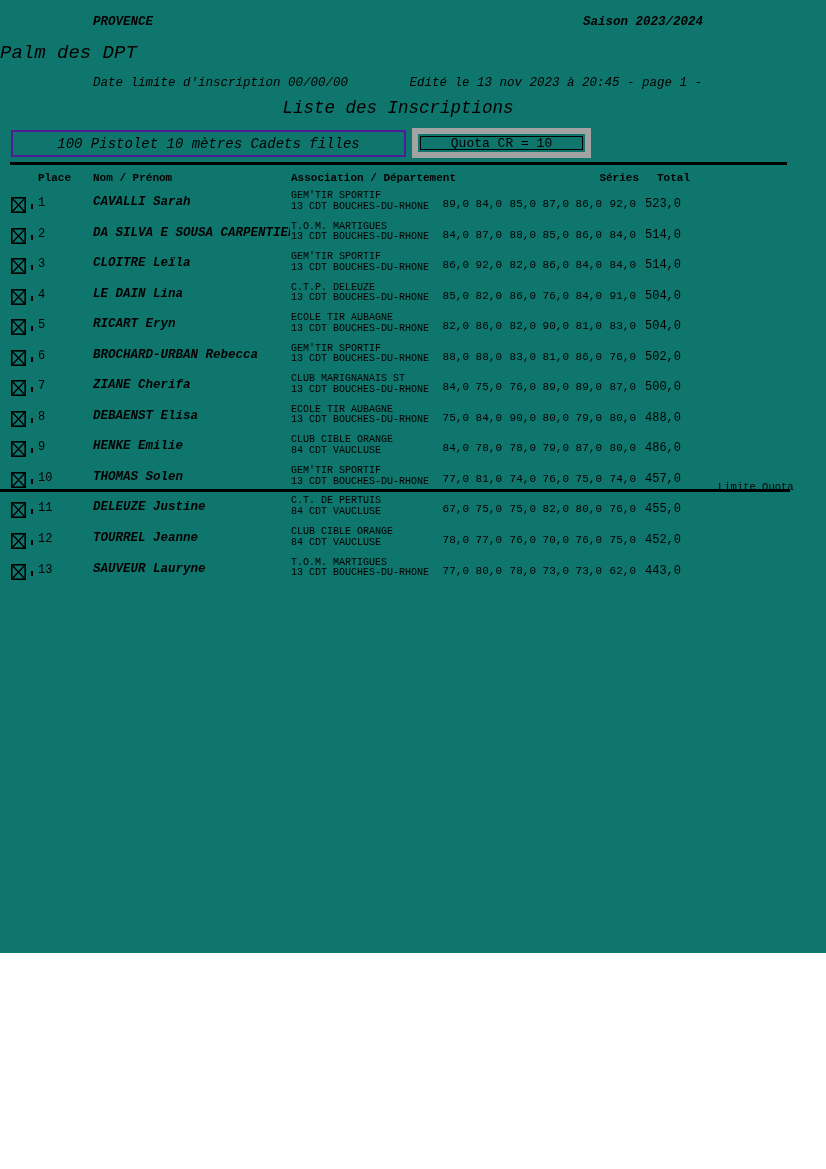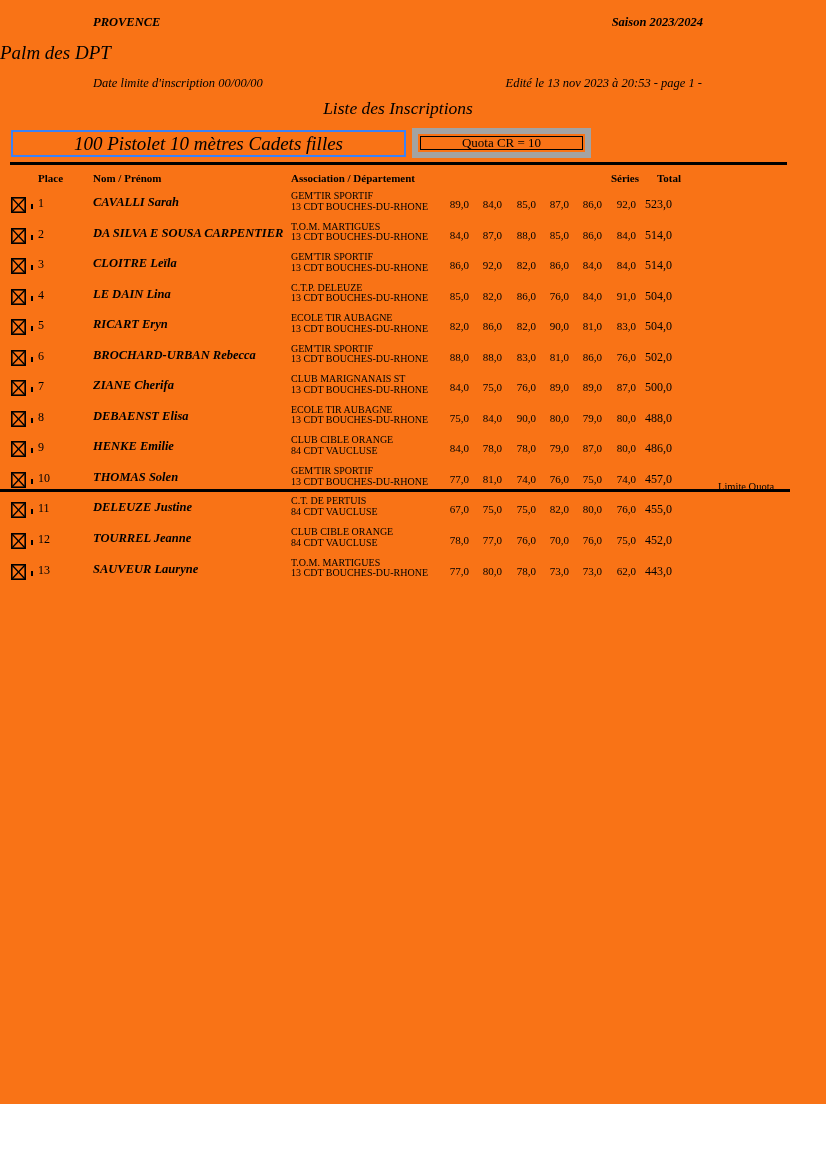--- a/index.html
+++ b/index.html
@@ -1,36 +1,36 @@
 <!DOCTYPE html>
 <html><head>
 <meta charset="utf-8">
 <style>
   html,body { margin:0; padding:0; background:#fff; }
   .page {
-    position:relative; width:826px; height:1104px;
-    background:#f97316; color:#000;
-    font-family:Liberation Serif, serif;
+    position:relative; width:826px; height:953px;
+    background:#0f766e; color:#000;
+    font-family:Liberation Mono, monospace;
     overflow:hidden;
   }
   .abs { position:absolute; }
 
   
   .region   { left:93px;  top:15px; font-size:12.5px; font-weight:bold; font-style:italic; }
   .season   { right:123px; top:15px; font-size:12.5px; font-weight:bold; font-style:italic; }
   .palm     { left:0; width:800px; top:42px; text-align:left; font-size:19px; font-style:italic; }
   .deadline { left:93px;  top:76px; font-size:12.5px; font-style:italic; }
   .edited   { right:124px; top:76px; font-size:12.5px; font-style:italic; }
   .listtitle{ left:0; width:796px; top:98px; text-align:center; font-size:17.5px; font-style:italic; }
 
   
   .event-box {
     left:11px; top:130px; width:391px; height:23px;
-    border:2px solid #3b82f6; display:flex; align-items:center; justify-content:center;
-    font-size:19px; font-style:italic;
+    border:2px solid #4c1d95; display:flex; align-items:center; justify-content:center;
+    font-size:14px; font-style:italic;
   }
   .quota-box {
     left:412px; top:128px; width:179px; height:30px;
     border:6px solid #a3a3a3; box-sizing:border-box;
   }
   .quota-box-inner {
     position:absolute; inset:2px; border:1px solid #000;
     display:flex; align-items:center; justify-content:center; font-size:13px;
   }
 
@@ -65,21 +65,21 @@
 </style>
 </head>
 <body>
 
 <div class="page">
 
   <div class="abs region">PROVENCE</div>
   <div class="abs season">Saison 2023/2024</div>
   <div class="abs palm">Palm des DPT</div>
   <div class="abs deadline">Date limite d'inscription 00/00/00</div>
-  <div class="abs edited">Edité le 13 nov 2023 à 20:53 - page 1 -</div>
+  <div class="abs edited">Edité le 13 nov 2023 à 20:45 - page 1 -</div>
   <div class="abs listtitle">Liste des Inscriptions</div>
 
   <div class="abs event-box">
     <span>100 Pistolet 10 mètres Cadets filles</span>
   </div>
   <div class="abs quota-box">
     <div class="quota-box-inner">Quota CR = 10</div>
   </div>
 
   <div class="abs toprule"></div>

